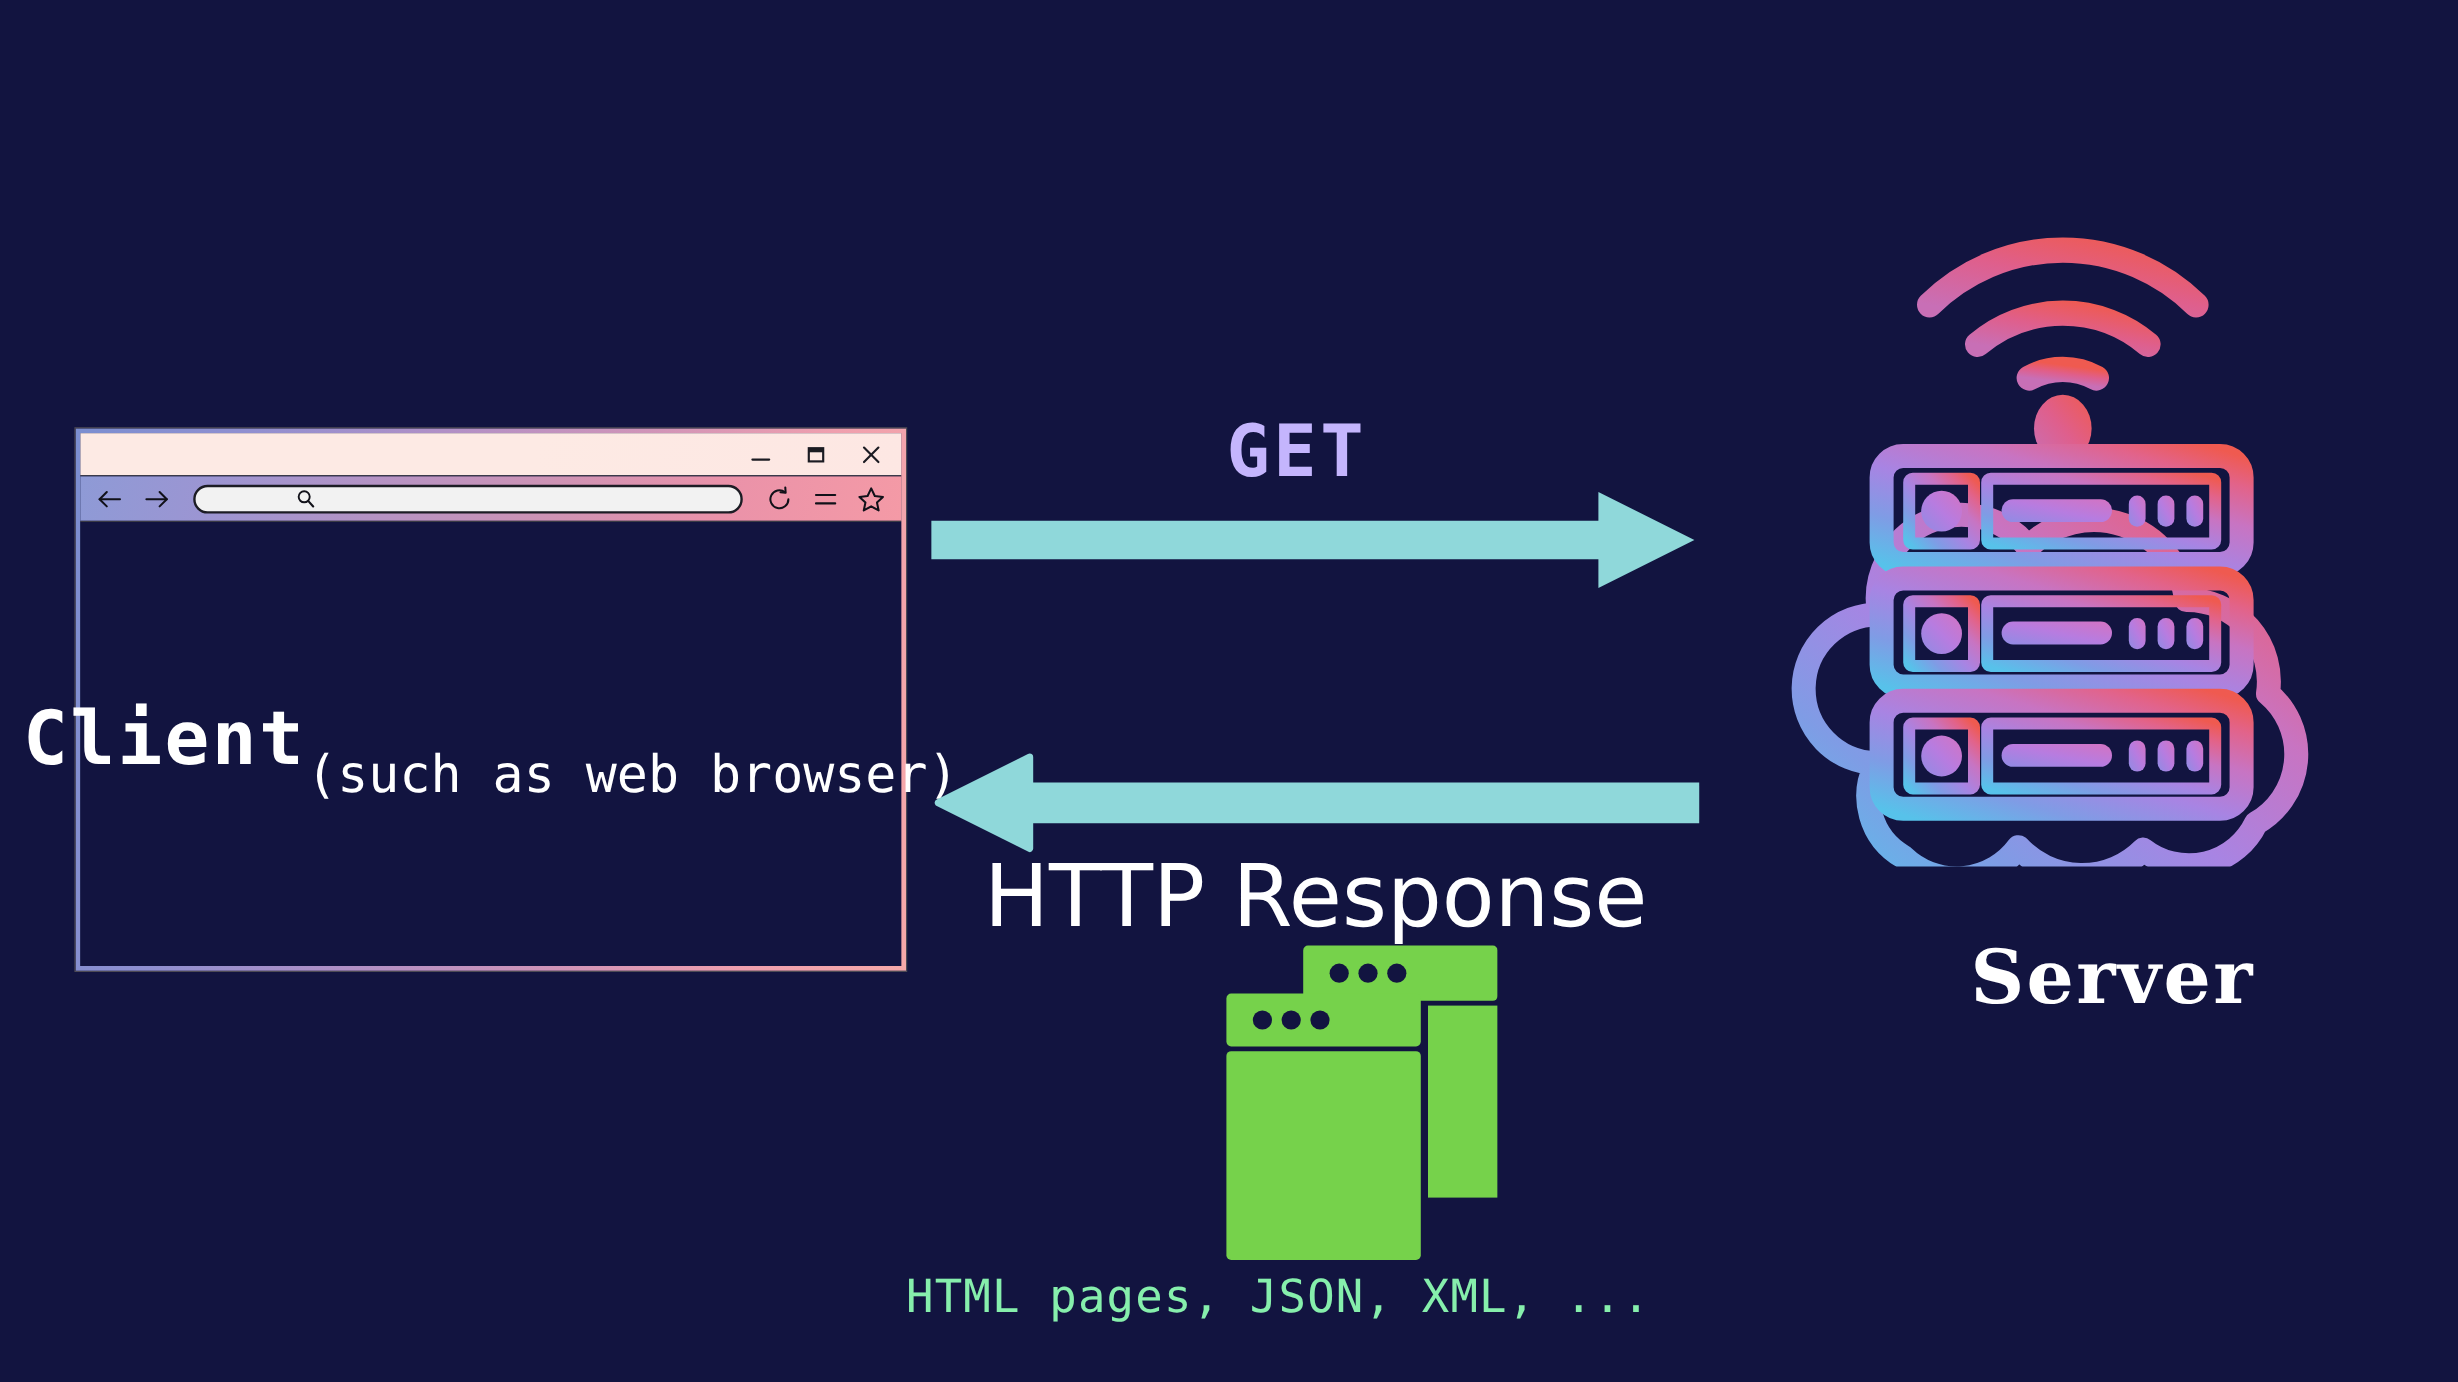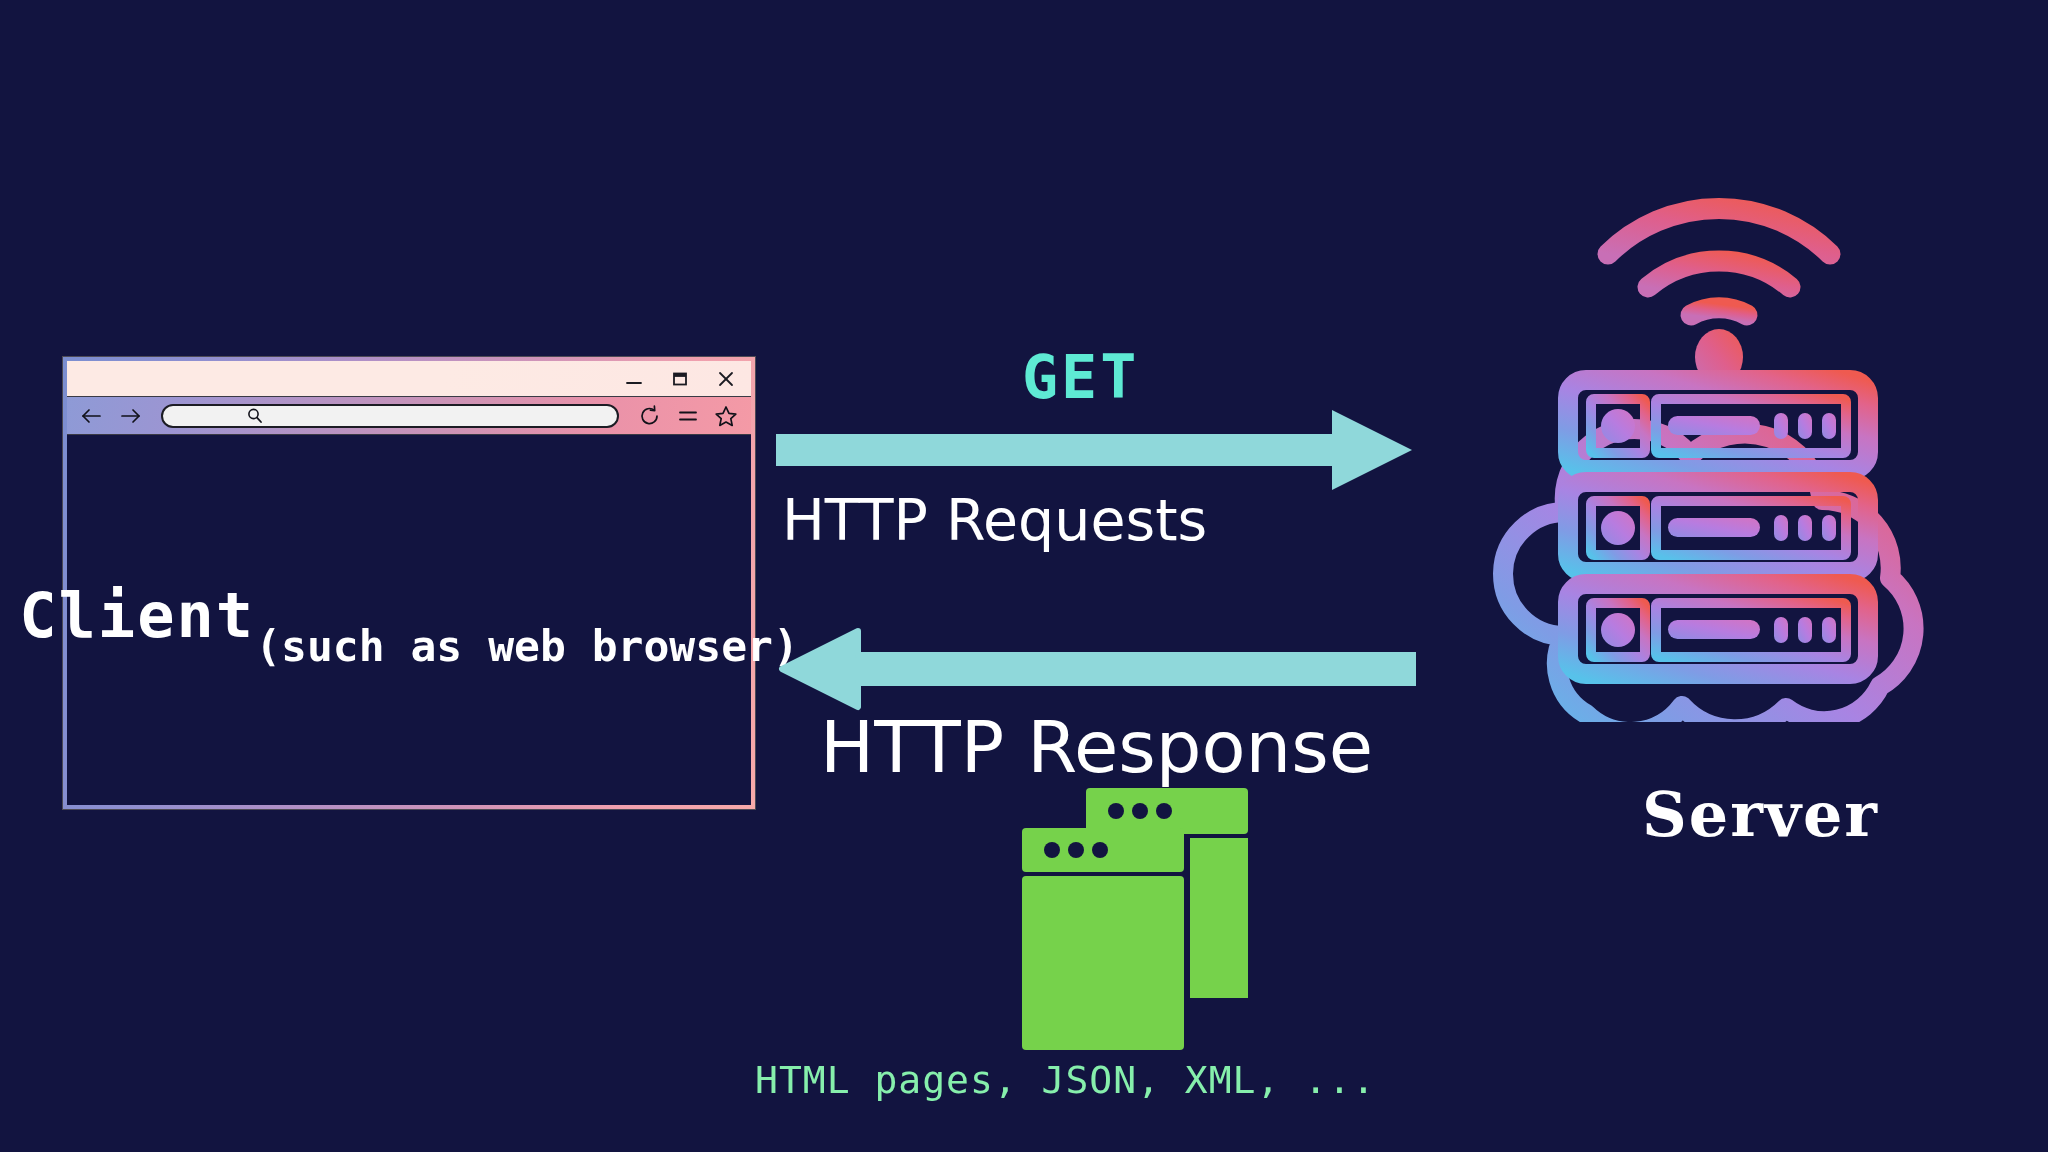--- a/index.html
+++ b/index.html
@@ -129,33 +129,33 @@
     color: #ffffff;
     font-size: 62px;
     font-weight: 700;
     letter-spacing: 2px;
     font-family: "DejaVu Sans Mono", "Liberation Mono", monospace;
     margin-top: -10px;
   }
   #client-subtitle {
     color: #ffffff;
     font-size: 43px;
-    font-weight: 700;
+    font-weight: 400;
     letter-spacing: 0px;
     font-family: "DejaVu Sans Mono", "Liberation Mono", monospace;
     margin-top: 52px;
     white-space: nowrap;
   }
 
   
   #get-label {
     position: absolute;
     left: 1022px;
     top: 342px;
-    color: #5eead4;
+    color: #c4b5fd;
     font-size: 60px;
     font-weight: 700;
     letter-spacing: 3px;
     font-family: "DejaVu Sans Mono", "Liberation Mono", monospace;
   }
 
   #arrow-request { position: absolute; left: 776px; top: 404px; }
   #request-label {
     position: absolute;
     left: 782px;
@@ -293,21 +293,20 @@
     </div>
   </div>
 
   <div id="get-label">GET</div>
 
   <div id="arrow-request">
     <svg width="640" height="92" viewBox="0 0 640 92">
       <path d="M0 30 L556 30 L556 6 L636 46 L556 86 L556 62 L0 62 Z" fill="#8fd8da"></path>
     </svg>
   </div>
-  <div id="request-label">HTTP Requests</div>
 
   <div id="arrow-response">
     <svg width="640" height="88" viewBox="0 0 640 88">
       <path d="M640 30 L82 30 L82 6 L6 44 L82 82 L82 58 L640 58 Z" fill="#8fd8da" stroke="#8fd8da" stroke-width="6" stroke-linejoin="round"></path>
     </svg>
   </div>
   <div id="response-label">HTTP Response</div>
 
   <div id="payload-icons">
     <svg width="230" height="270" viewBox="0 0 230 270">

